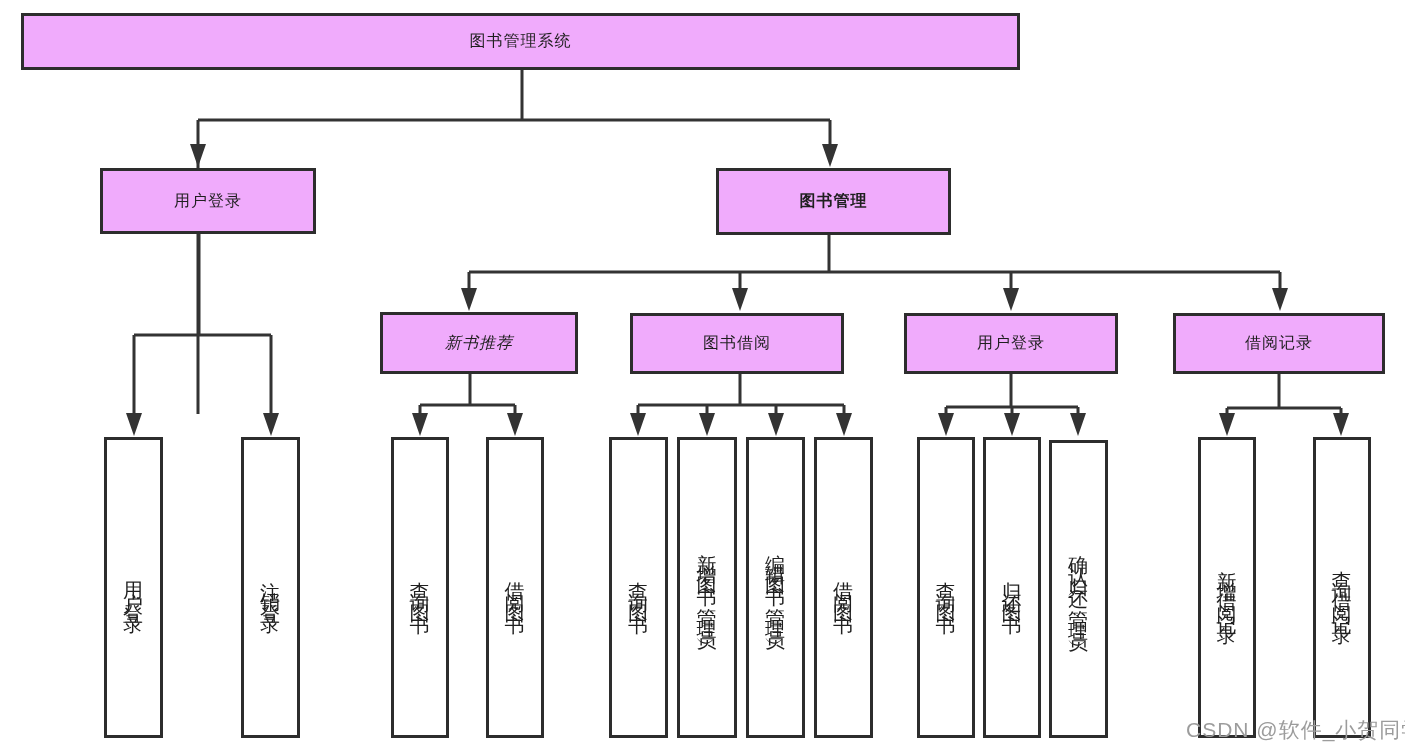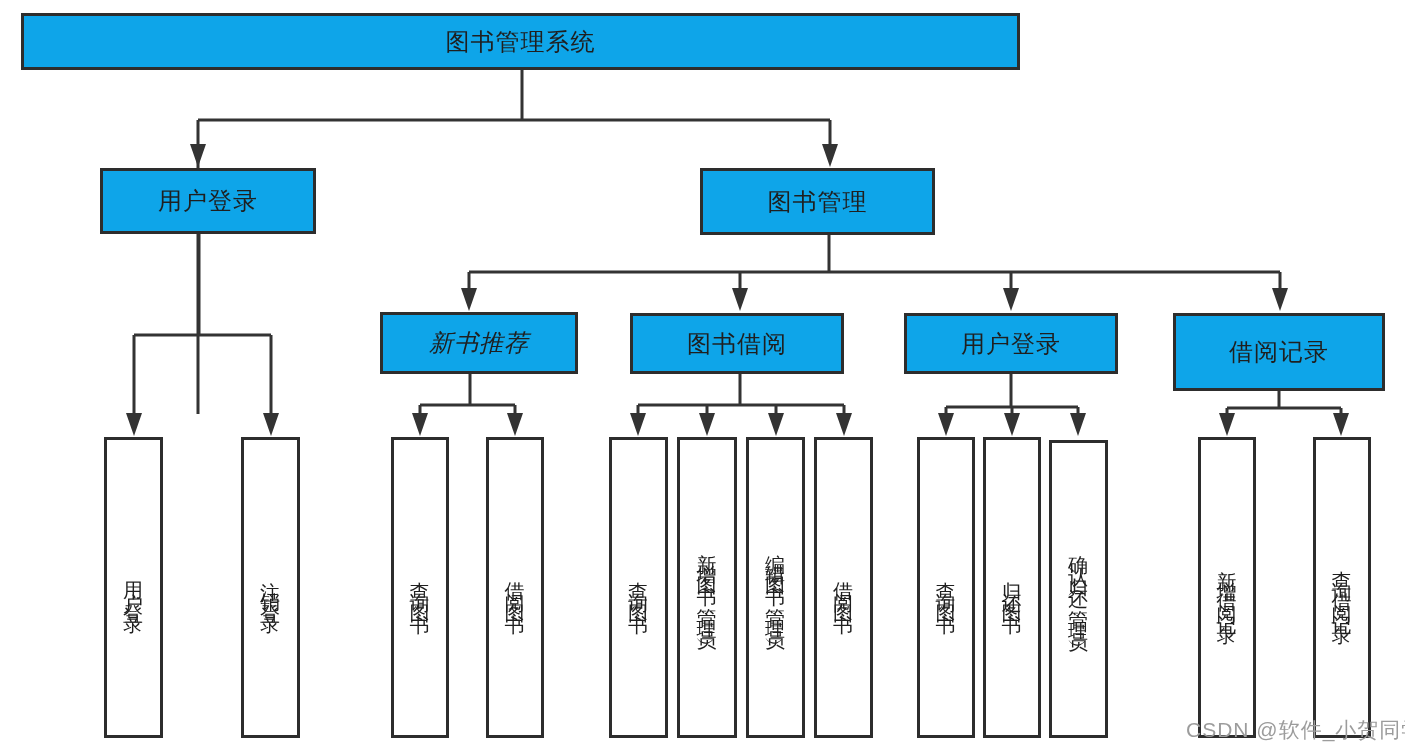--- a/index.html
+++ b/index.html
@@ -16,25 +16,25 @@
     background:var(--background);
     font-family:"Liberation Sans", sans-serif;
     overflow:hidden;
   }
   #wires{position:absolute;left:0;top:0;width:1405px;height:747px;}
   .connector{stroke:var(--line);stroke-width:3;fill:none;}
   .arrowhead{fill:var(--line);stroke:none;}
   .node{
     position:absolute;
     box-sizing:border-box;
-    background:#0ea5e9;
+    background:#f0abfc;
     border:3px solid var(--box_border);
     display:flex;align-items:center;justify-content:center;
     color:var(--text);
-    font-size:24px;
+    font-size:16px;
     letter-spacing:1px;
     z-index:2;
   }
   .leaf{
     position:absolute;
     box-sizing:border-box;
     background:#ffffff;
     border:3px solid var(--box_border);
     display:flex;align-items:center;justify-content:center;
     z-index:2;
@@ -95,34 +95,34 @@
     <polygon class="arrowhead" points="1341,436 1333,413 1349,413"></polygon>
   </svg>
 
   <div class="node" style="left:21px;top:13px;width:999px;height:57px;">
     <span>图书管理系统</span>
   </div>
 
   <div class="node" style="left:100px;top:168px;width:216px;height:66px;">
     <span>用户登录</span>
   </div>
-  <div class="node" style="left:700px;top:168px;width:235px;height:67px;">
+  <div class="node" style="left:716px;top:168px;width:235px;height:67px;font-weight:bold;">
     <span>图书管理</span>
   </div>
 
   <div class="node" style="left:380px;top:312px;width:198px;height:62px;font-style:italic;">
     <span>新书推荐</span>
   </div>
   <div class="node" style="left:630px;top:313px;width:214px;height:61px;">
     <span>图书借阅</span>
   </div>
   <div class="node" style="left:904px;top:313px;width:214px;height:61px;">
     <span>用户登录</span>
   </div>
-  <div class="node" style="left:1173px;top:313px;width:212px;height:78px;">
+  <div class="node" style="left:1173px;top:313px;width:212px;height:61px;">
     <span>借阅记录</span>
   </div>
 
   <div class="leaf" style="left:104px;top:437px;width:59px;height:301px;">
     <span class="vtext">用户登录</span>
   </div>
   <div class="leaf" style="left:241px;top:437px;width:59px;height:301px;">
     <span class="vtext">注销登录</span>
   </div>
 

